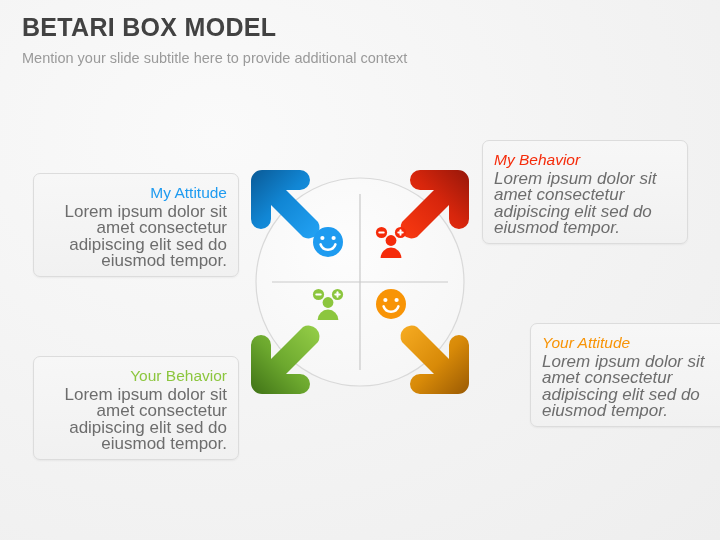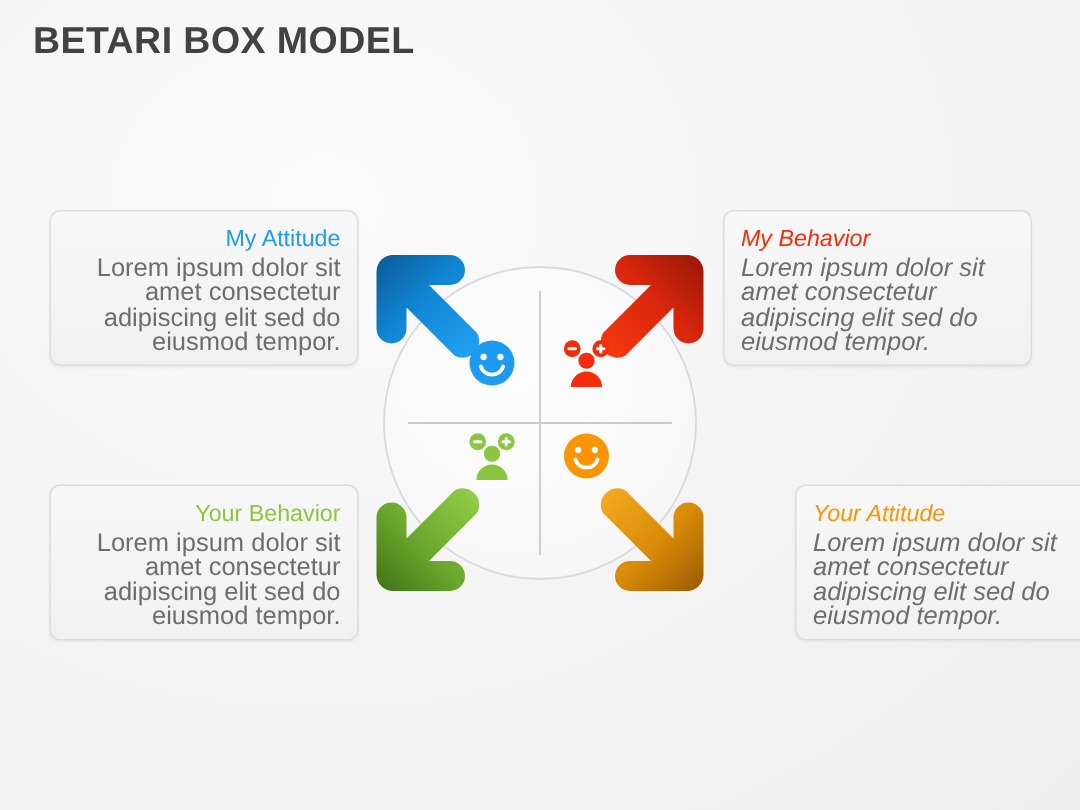--- a/index.html
+++ b/index.html
@@ -60,21 +60,21 @@
     line-height: 19px;
     margin: 0 0 2px 0;
     white-space: nowrap;
   }
   .card-body {
     font-size: 17px;
     line-height: 16.3px;
     color: #6d6d6d;
     margin: 0;
   }
-  .card.align-right { text-align: right; }
+  .card.align-right { text-align: right; margin-top: 33px; }
   .card.align-left  { text-align: left; font-style: italic;  }
 
   #card-my-attitude   { left: 33px;  top: 140px; }
   #card-my-behavior   { left: 482px; top: 140px; }
   #card-your-behavior { left: 33px;  top: 323px; }
   #card-your-attitude { left: 482px; top: 323px; margin-left: 48px; }
 
   
   #diagram {
     position: absolute;
@@ -100,20 +100,21 @@
   #icon-your-behavior { left: 68px;  top: 126px; }
   #icon-your-attitude { left: 131px; top: 126px; }
 </style>
 </head>
 <body>
 
 <div id="slide">
 
   <div id="header">
     <h1 id="slide-title">BETARI BOX MODEL</h1>
+    <p id="slide-subtitle">Mention your slide subtitle here to provide additional context</p>
   </div>
 
   <div class="card align-right" id="card-my-attitude">
     <p class="card-title" style="color:#1e9bf0;">My Attitude</p>
     <p class="card-body">Lorem ipsum dolor sit amet consectetur adipiscing elit sed do eiusmod tempor.</p>
   </div>
 
   <div class="card align-left" id="card-my-behavior">
     <p class="card-title" style="color:#f52b0a;">My Behavior</p>
     <p class="card-body">Lorem ipsum dolor sit amet consectetur adipiscing elit sed do eiusmod tempor.</p>

